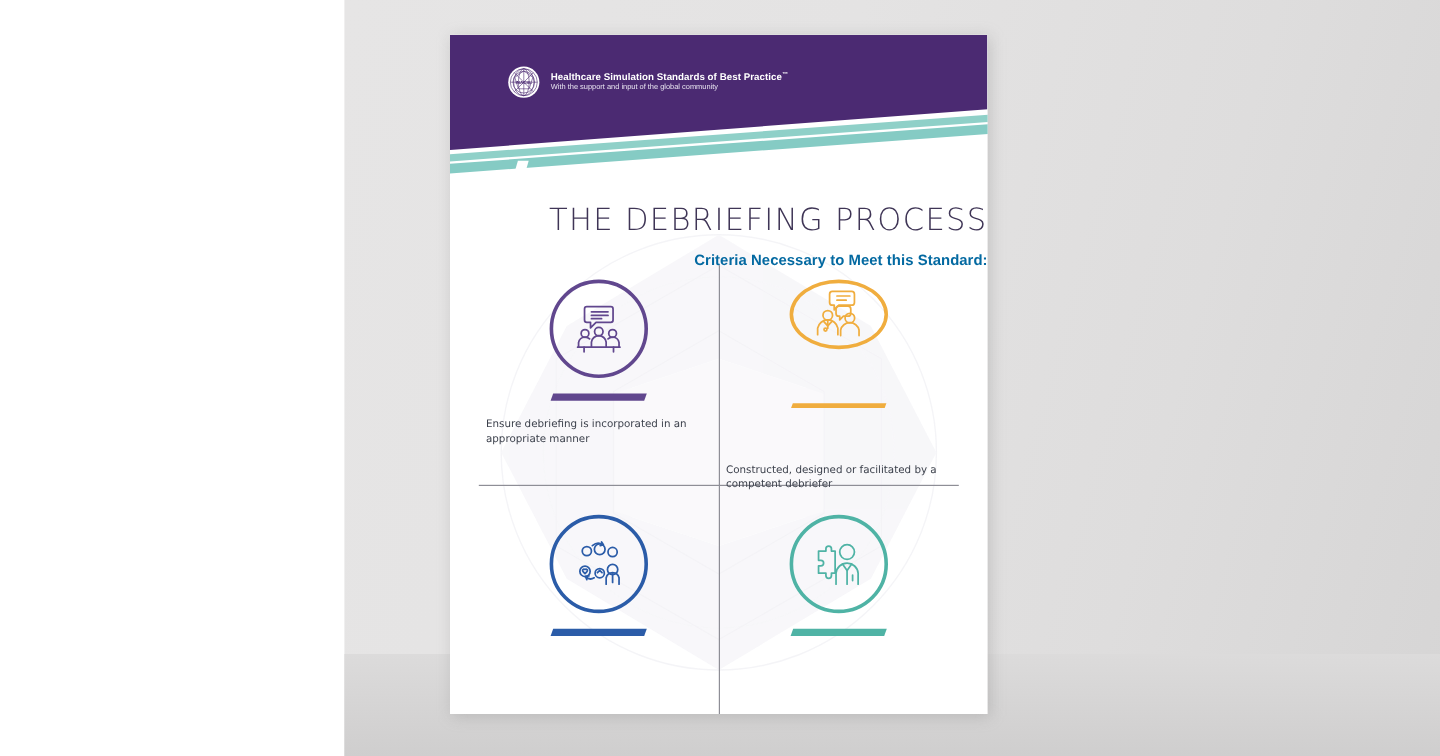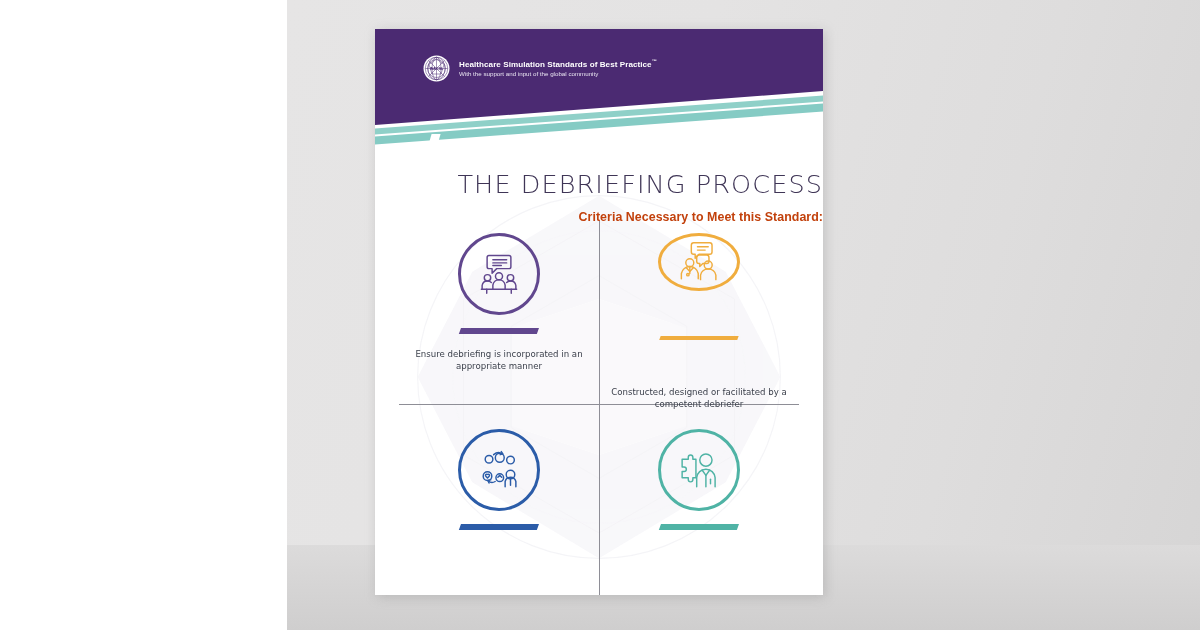--- a/index.html
+++ b/index.html
@@ -155,21 +155,21 @@
   .poster-title {
     color: #3f3556;
     font-size: 25.5px;
     font-weight: 300;
     letter-spacing: 1.1px;
     font-family: "DejaVu Sans", sans-serif;
     white-space: nowrap;
   }
   .poster-subtitle {
     margin-top: 11px;
-    color: #c2410c;
+    color: #0369a1;
     font-size: 12.4px;
     font-weight: bold;
     letter-spacing: 0.05px;
     white-space: nowrap;
   }
 
   
   .grid {
     position: absolute;
     left: 24px;
@@ -223,21 +223,21 @@
   .bar {
     margin-top: 13px;
     width: 78px;
     height: 5.5px;
     transform: skewX(-20deg);
   }
 
   .cell-text {
     margin-top: 14px;
     width: 188px;
-    text-align: center;
+    text-align: left;
     color: #3a3f4a;
     font-size: 8.6px;
     line-height: 1.48;
     font-family: "DejaVu Sans", sans-serif;
   }
 </style>
 </head>
 <body>
 
 <div class="page">

